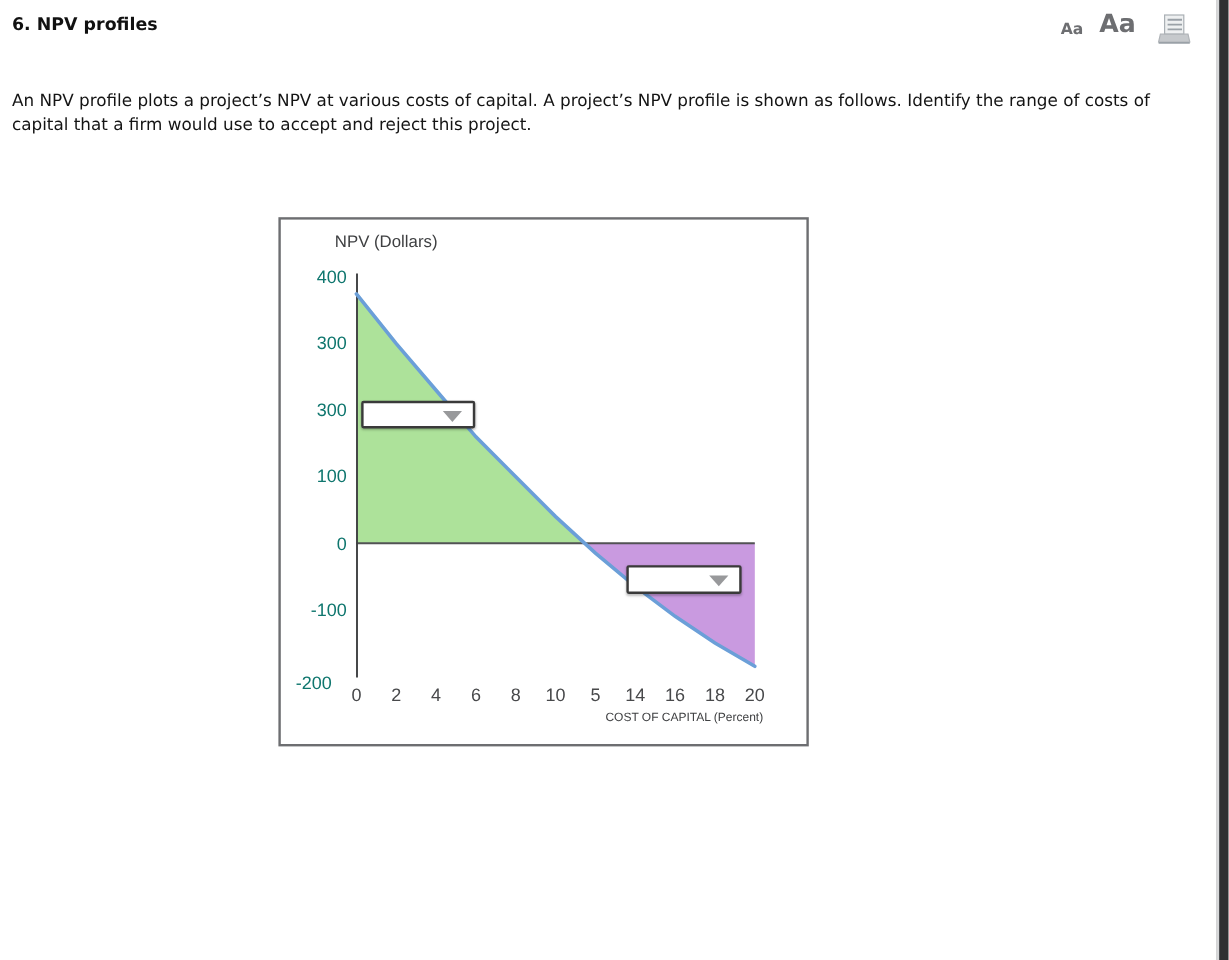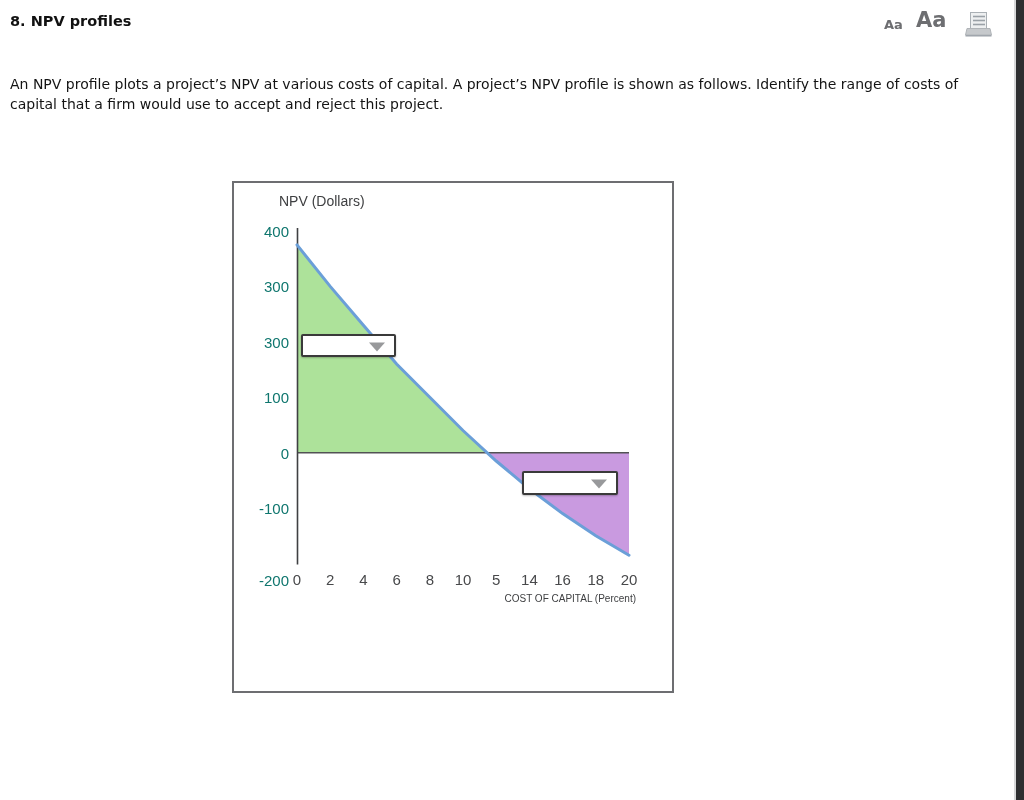--- a/index.html
+++ b/index.html
@@ -9,21 +9,21 @@
   
   .q-title{position:absolute;left:10px;top:13px;font-size:14.5px;font-weight:bold;color:#111;}
   .ctrl-small-aa{position:absolute;left:884px;top:17px;font-size:13px;font-weight:bold;color:#6d6e71;cursor:pointer;}
   .ctrl-large-aa{position:absolute;left:916px;top:8px;font-size:21px;font-weight:bold;color:#6d6e71;cursor:pointer;}
   .ctrl-print{position:absolute;left:962px;top:11px;width:32px;height:28px;cursor:pointer;}
 
   
   .intro{position:absolute;left:10px;top:60px;width:992px;font-size:14px;line-height:20px;color:#141414;}
 
   
-  .chart{position:absolute;left:232px;top:181px;width:442px;height:512px;
+  .chart{position:absolute;left:232px;top:181px;width:442px;height:441px;
          border:2px solid #6d6e71;box-sizing:border-box;background:#fff;
          font-family:"Liberation Sans",sans-serif;}
   .chart svg{position:absolute;left:0;top:0;}
   .chart-title{position:absolute;left:45px;top:10px;font-size:14px;color:#3f4042;}
   .xaxis-label{position:absolute;left:63px;top:410px;width:339px;text-align:right;font-size:10px;color:#3f4042;}
   .ytick{position:absolute;left:0;width:55px;text-align:right;font-size:15px;color:#0f766e;}
   .xtick{position:absolute;top:388px;width:30px;text-align:center;font-size:15px;color:#48494b;}
 
   
   .dd{position:absolute;background:#ffffff;border:2px solid #3a3a3a;border-radius:2px;
@@ -42,21 +42,21 @@
 
   
   .right-strip{position:absolute;right:0;top:0;width:8px;height:800px;background:#2e2f31;
                border-left:2px solid #d7d8d9;}
 </style>
 </head>
 <body>
 
 <div id="page">
 
-  <div class="q-title">8.  NPV profiles</div>
+  <div class="q-title">6.  NPV profiles</div>
 
   <div class="ctrl-small-aa">Aa</div>
   <div class="ctrl-large-aa">Aa</div>
   <div class="ctrl-print">
     <svg width="32" height="28" viewBox="0 0 32 28">
       <rect x="8.5" y="1.5" width="16" height="16" fill="#eef0f1" stroke="#aab0b5"></rect>
       <line x1="11" y1="5.5" x2="23" y2="5.5" stroke="#9aa1a7" stroke-width="1.6"></line>
       <line x1="11" y1="9.5" x2="23" y2="9.5" stroke="#9aa1a7" stroke-width="1.6"></line>
       <line x1="11" y1="13.5" x2="23" y2="13.5" stroke="#9aa1a7" stroke-width="1.6"></line>
       <path d="M5,17.5 L28,17.5 L29.5,24 L3.5,24 Z" fill="#c6c9cc" stroke="#b0b4b8"></path>
@@ -84,21 +84,21 @@
       <span class="dd-arrow"></span>
     </div>
 
     <div class="xaxis-label">COST OF CAPITAL (Percent)</div>
   <div class="ytick" style="top: 40px;">400</div>
       <div class="ytick" style="top: 95.4167px;">300</div>
       <div class="ytick" style="top: 150.833px;">300</div>
       <div class="ytick" style="top: 206.25px;">100</div>
       <div class="ytick" style="top: 261.667px;">0</div>
       <div class="ytick" style="top: 317.083px;">-100</div>
-      <div class="ytick" style="top: 389px;">-200</div>
+      <div class="ytick" style="top: 378px; text-align: center;">-200</div>
       <div class="xtick" style="left: 48px;">0</div>
       <div class="xtick" style="left: 81.2px;">2</div>
       <div class="xtick" style="left: 114.4px;">4</div>
       <div class="xtick" style="left: 147.6px;">6</div>
       <div class="xtick" style="left: 180.8px;">8</div>
       <div class="xtick" style="left: 214px;">10</div>
       <div class="xtick" style="left: 247.2px;">5</div>
       <div class="xtick" style="left: 280.4px;">14</div>
       <div class="xtick" style="left: 313.6px;">16</div>
       <div class="xtick" style="left: 346.8px;">18</div>

